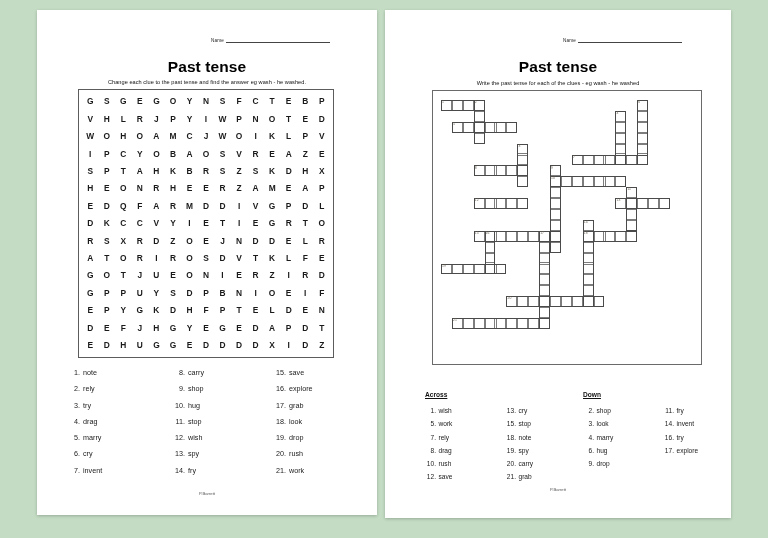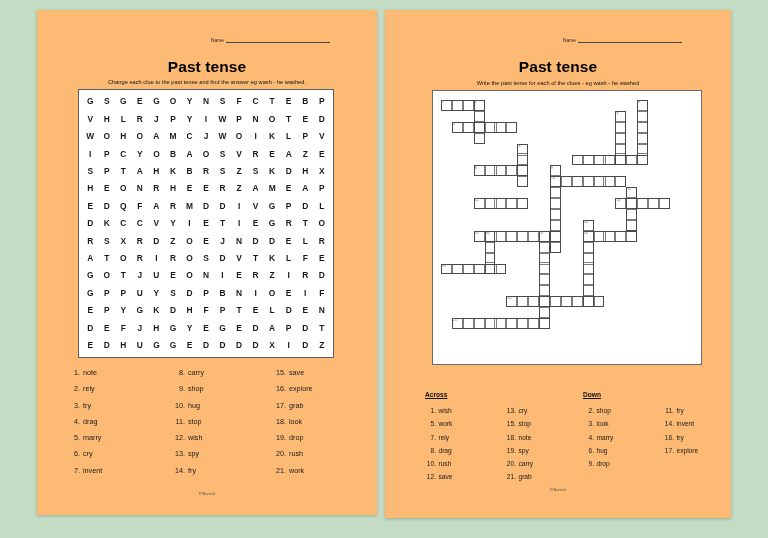--- a/index.html
+++ b/index.html
@@ -6,21 +6,21 @@
   html,body{margin:0;padding:0;}
   body{
     width:768px;height:538px;overflow:hidden;
     background:#c3dcc3;
     font-family:"Liberation Sans", sans-serif;
     -webkit-font-smoothing:antialiased;
   }
   .stage{position:relative;width:768px;height:538px;}
 
   .page{
-    position:absolute;background:#fdba74;
+    position:absolute;background:#ffffff;
     box-shadow:0 1px 3px rgba(0,0,0,.22);
   }
   #page-left{left:37px;top:10px;width:340px;height:505px;}
   #page-right{left:385px;top:10px;width:346px;height:508px;}
 
   
   .name-line{
     position:absolute;font-size:4.6px;color:#222;letter-spacing:.2px;
     white-space:nowrap;
   }

